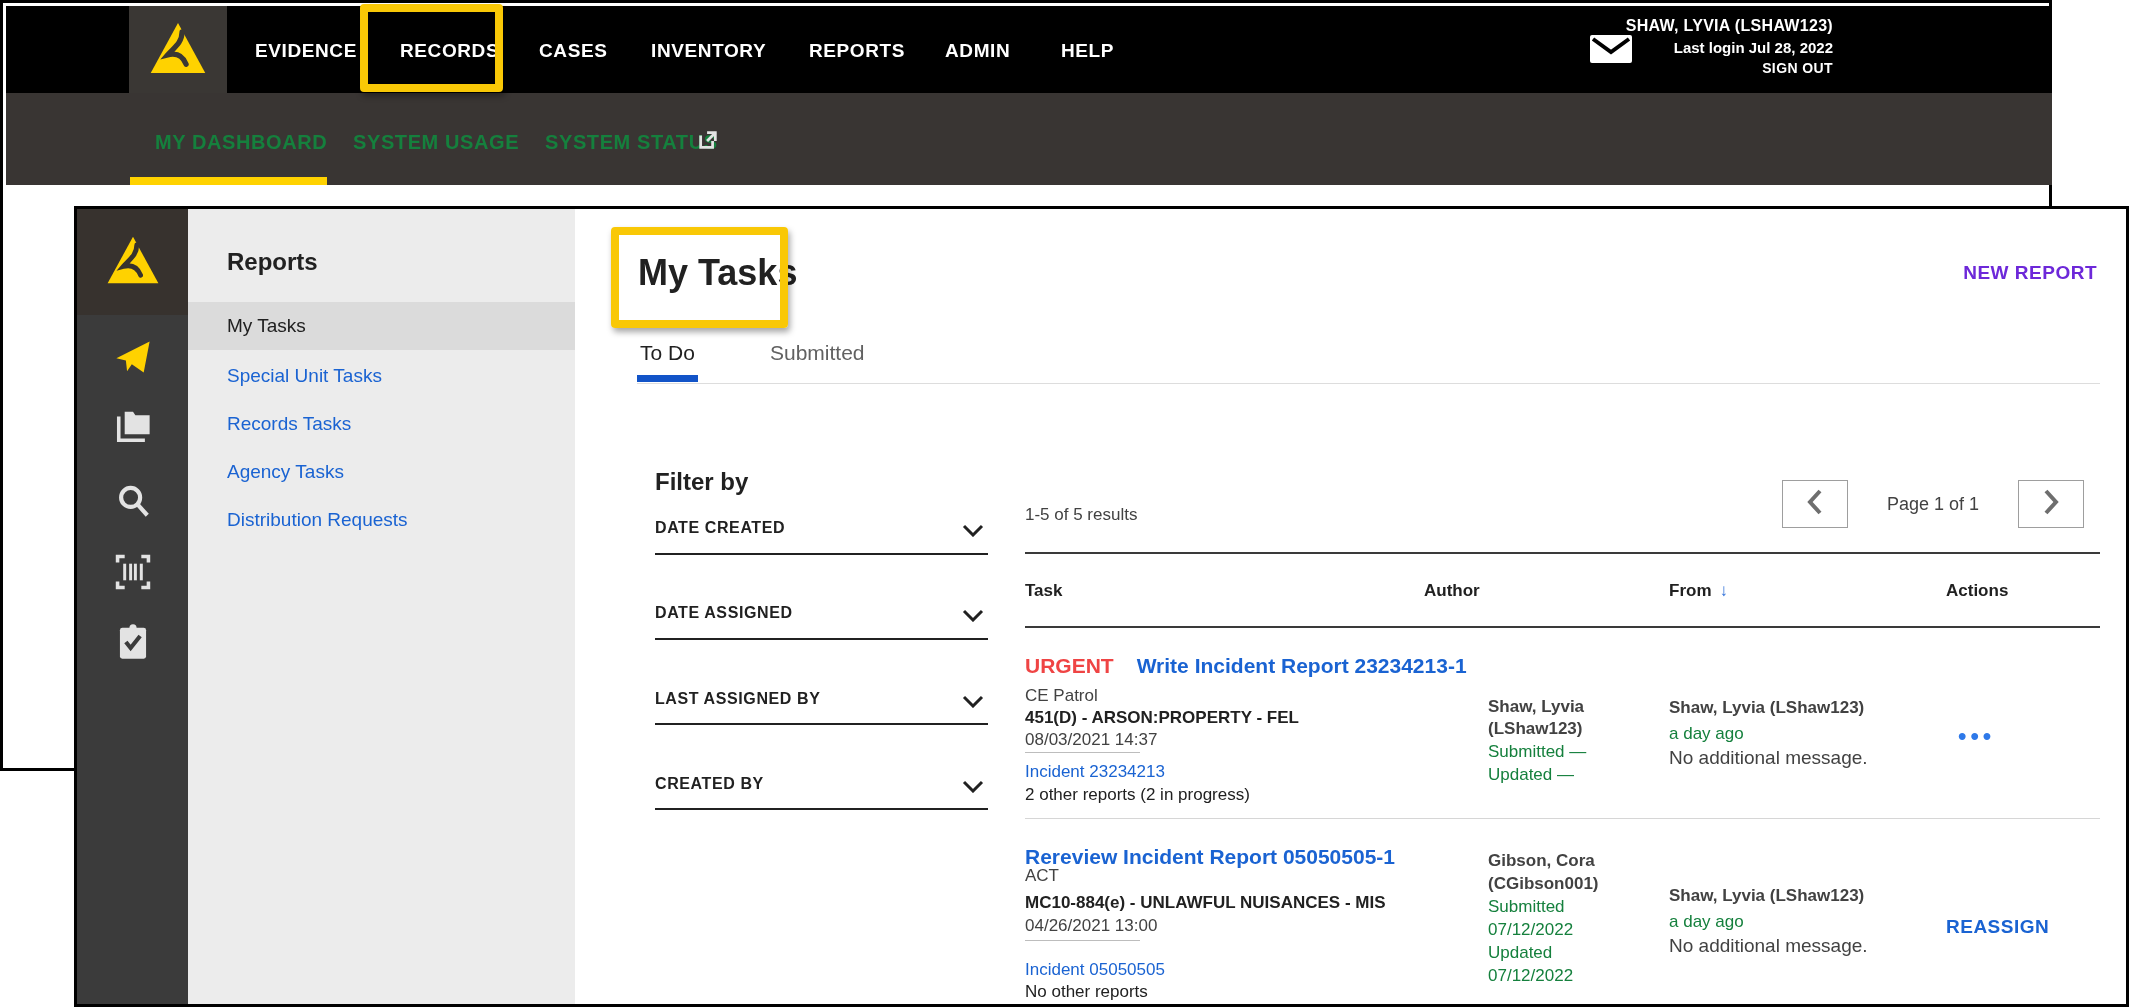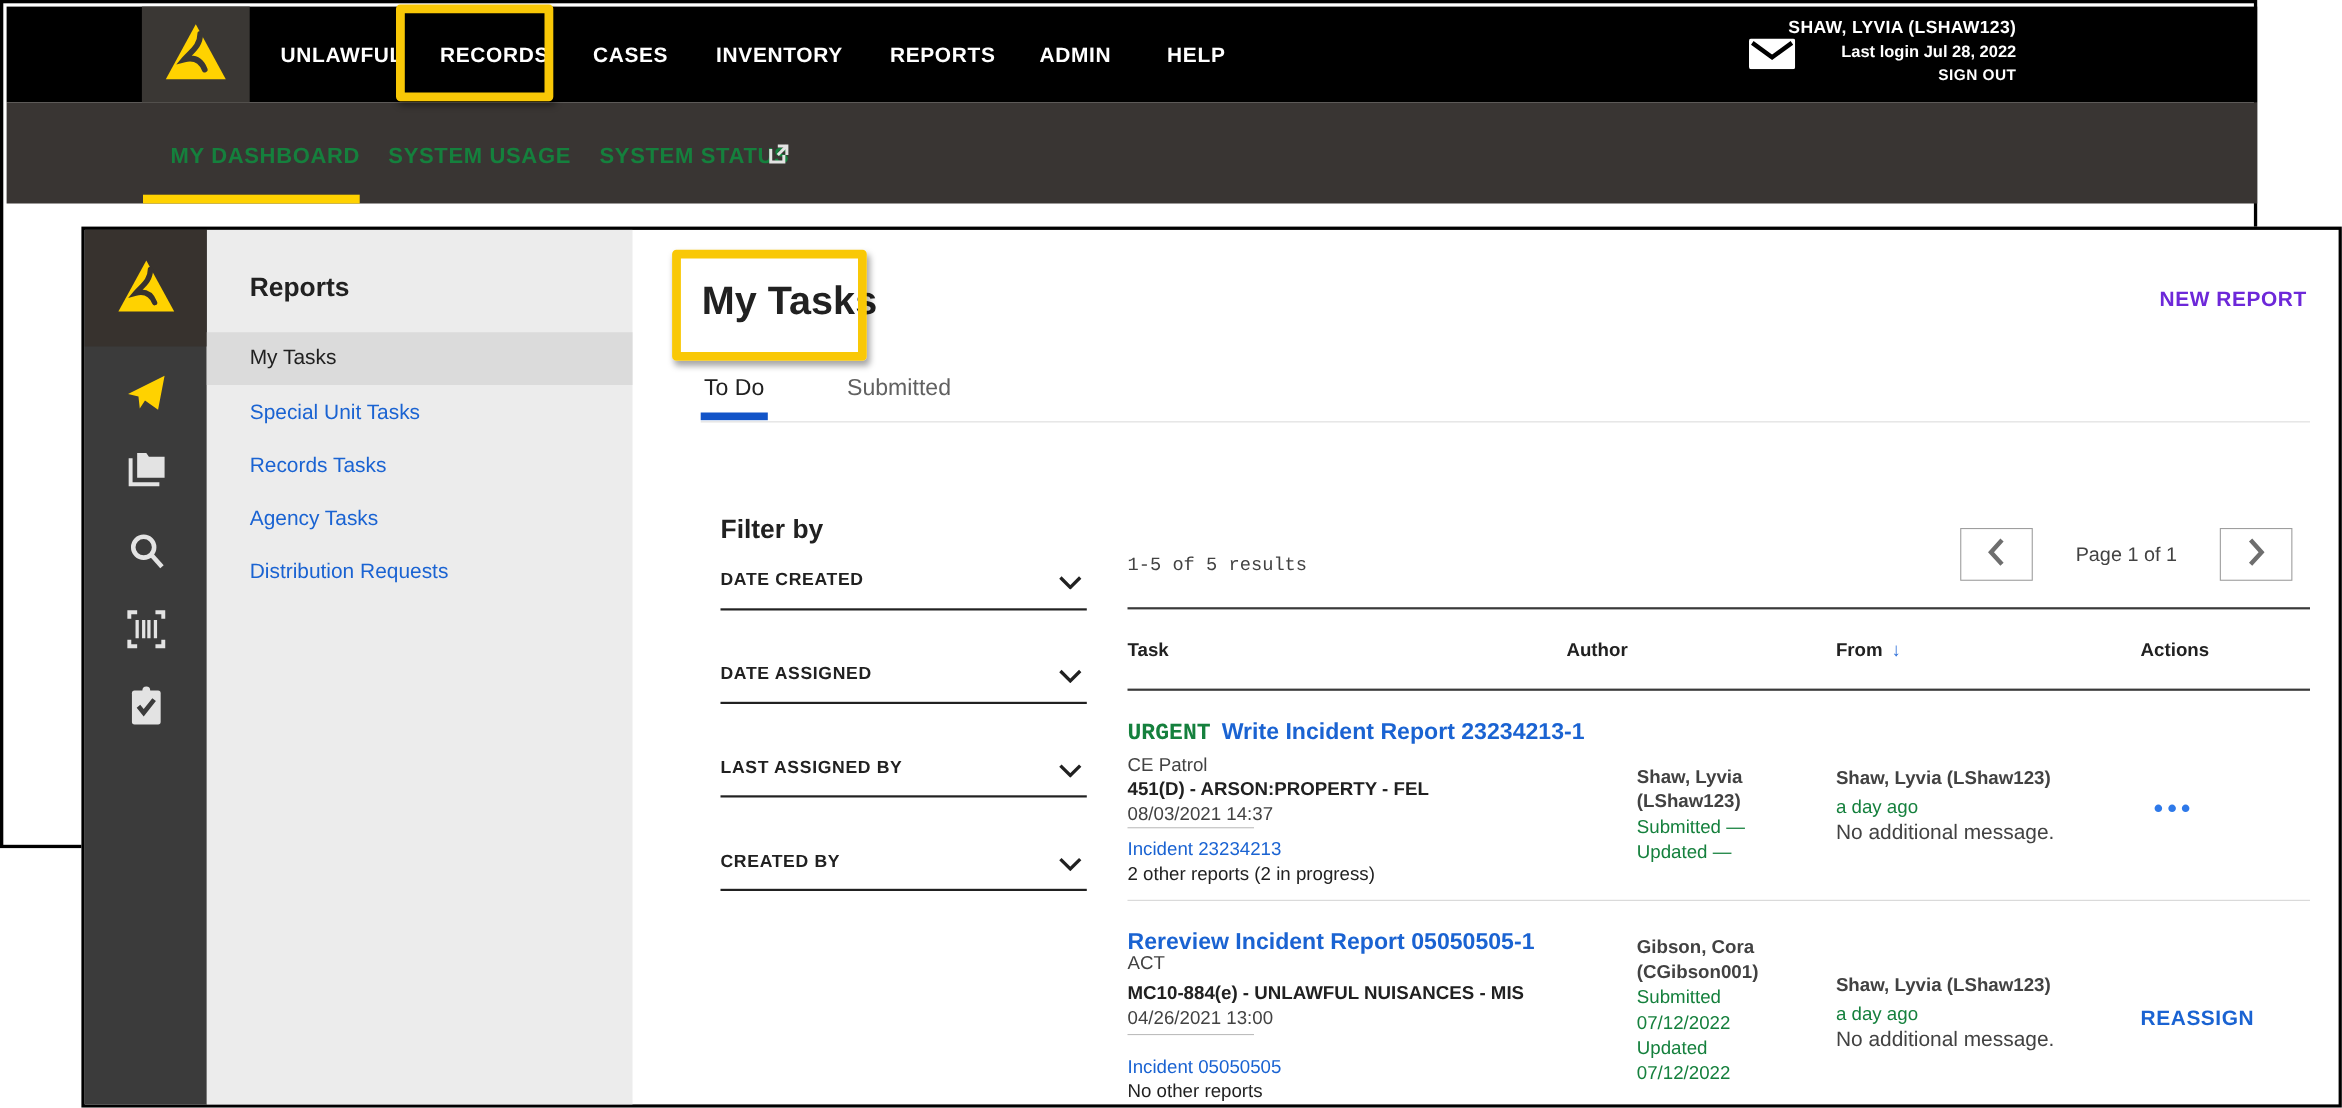--- a/index.html
+++ b/index.html
@@ -42,30 +42,30 @@
   .new-report { right:32px; top:262px; font-size:19px; font-weight:700; letter-spacing:.5px; color:#6d28d9; cursor:pointer; }
   .tab { top:341px; font-size:21px; cursor:pointer; }
   .tab-active { color:#212121; }
   .tab-inactive { color:#616161; }
   .tab-underline { left:637px; top:375px; width:61px; height:7px; background:#1254C8; }
   .tab-baseline { left:637px; top:383px; width:1463px; height:1px; background:#DDDDDD; }
   .filter-heading { left:655px; top:468px; font-size:24px; font-weight:700; color:#212121; }
   .filter-label { left:655px; font-size:16px; font-weight:700; letter-spacing:.6px; color:#212121; cursor:pointer; }
   .filter-chevron { left:962px; width:22px; height:13px; cursor:pointer; }
   .filter-underline { left:655px; width:333px; height:2px; background:#212121; }
-  .results-count { left:1025px; top:505px; font-size:17px; color:#424242;font-family:Liberation Mono, monospace; }
+  .results-count { left:1025px; top:505px; font-size:17px; color:#424242; }
   .page-btn { top:480px; width:66px; height:48px; background:#fff; border:1px solid #9E9E9E; display:flex; align-items:center; justify-content:center; cursor:pointer; }
   .page-label { left:1848px; top:494px; width:170px; text-align:center; font-size:18px; color:#424242; }
   .rule-dark { left:1025px; width:1075px; height:2px; background:#3A3A3A; }
   .rule-light { left:1025px; width:1075px; height:1px; background:#D6D6D6; }
   .rule-mini { left:1025px; width:115px; height:1px; background:#BDBDBD; }
   .th { top:581px; font-size:17px; font-weight:700; color:#212121; }
   .sort-arrow { color:#2E6FD9; font-weight:700; margin-left:8px; font-size:17px; }
   .row-title { font-size:21px; font-weight:700; white-space:nowrap; }
-  .urgent { color:#15803d; margin-right:10px;font-family:Liberation Mono, monospace; }
+  .urgent { color:#ef4444; margin-right:23px; }
   .link { color:#1A63D2; cursor:pointer; }
   .cell-sub { font-size:17px; color:#424242; }
   .cell-bold { font-size:17px; font-weight:700; color:#212121; }
   .cell-gray { font-size:17px; color:#15803d; }
   .cell-link { font-size:17px; color:#1A63D2; cursor:pointer; }
   .cell-dark { font-size:17px; color:#212121; }
   .from-msg { font-size:19px; color:#424242; }
   .author-name { font-size:17px; font-weight:700; color:#424242; }
   .dots { left:1958px; top:722px; font-size:24px; font-weight:700; letter-spacing:4px; color:#2E79E9; cursor:pointer; }
   .reassign { left:1946px; top:916px; font-size:19px; font-weight:700; letter-spacing:.5px; color:#1A63D2; cursor:pointer; }
@@ -81,21 +81,21 @@
 
     <div class="abs logo-tile-top">
       <span>
         <svg width="58" height="54" viewBox="0 0 100 92">
           <path d="M50 3 L97 89 L3 89 Z" fill="#FFD200"></path>
           <path d="M57 18 C57 38 42 46 32 58 C47 54 58 59 64 74" stroke="#3A3734" stroke-width="9" fill="none" stroke-linecap="round"></path>
         </svg>
       </span>
     </div>
 
-    <span class="abs topnav-item" style="left:252px">UNLAWFUL</span>
+    <span class="abs topnav-item" style="left:252px">EVIDENCE</span>
     <span class="abs topnav-item" style="left:397px">RECORDS</span>
     <span class="abs topnav-item" style="left:536px">CASES</span>
     <span class="abs topnav-item" style="left:648px">INVENTORY</span>
     <span class="abs topnav-item" style="left:806px">REPORTS</span>
     <span class="abs topnav-item" style="left:942px">ADMIN</span>
     <span class="abs topnav-item" style="left:1058px">HELP</span>
 
     <span class="abs" style="left:1587px; top:32px">
       <svg width="42" height="28" viewBox="0 0 42 28">
         <rect x="0" y="0" width="42" height="28" rx="2" fill="#fff"></rect>

